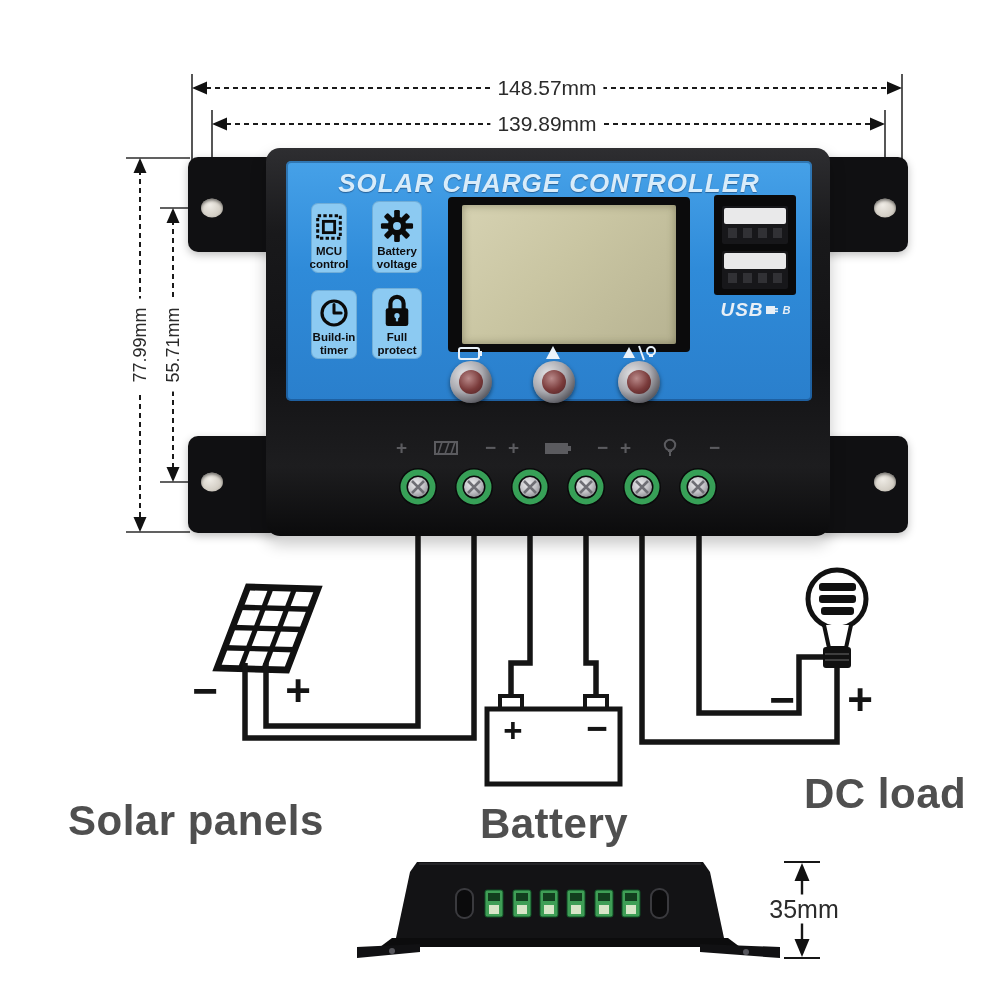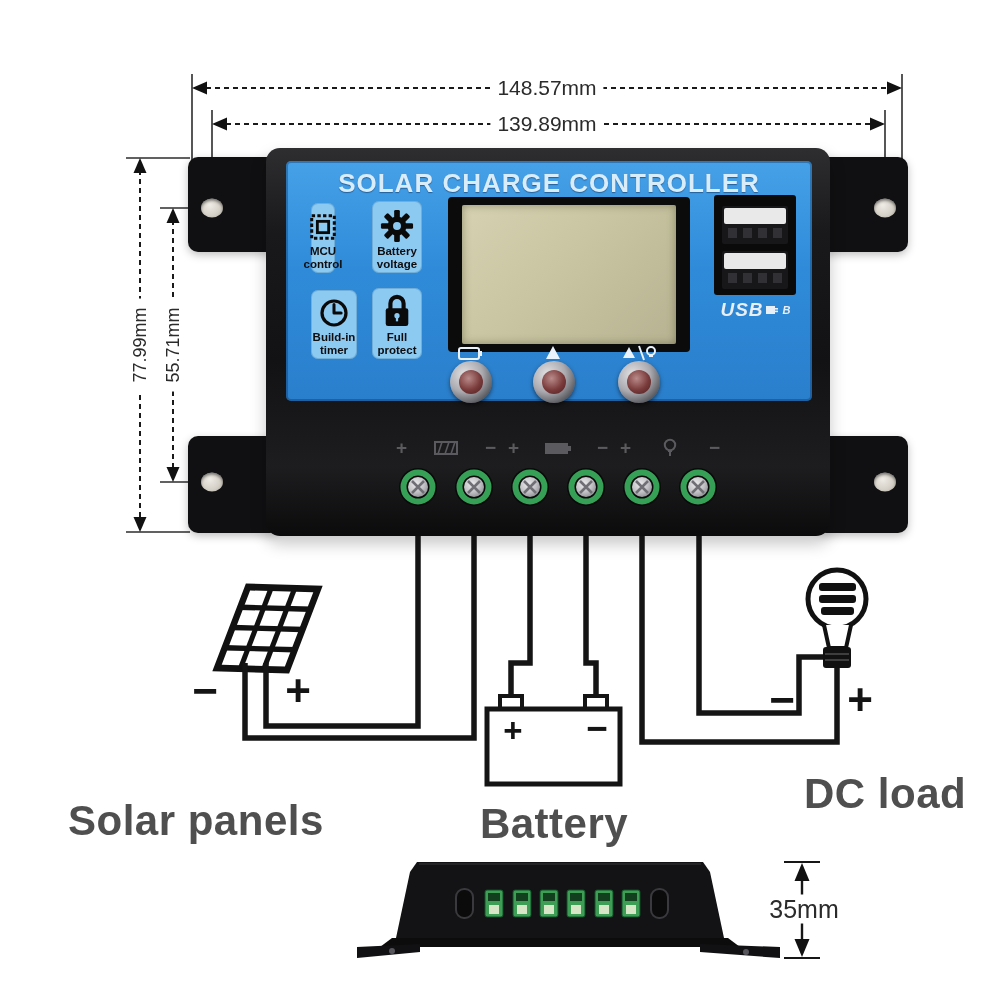--- a/index.html
+++ b/index.html
@@ -17,21 +17,21 @@
   .hole{position:absolute;width:22px;height:19px;border-radius:50%;
         background:radial-gradient(circle at 40% 35%,#efece6,#d4cfc6 60%,#b7b2a8);
         box-shadow:inset 0 2px 3px rgba(0,0,0,.45);transform:translate(-50%,-50%);}
   .body{position:absolute;left:226px;top:148px;width:564px;height:388px;border-radius:14px;
         background:linear-gradient(180deg,#2e2e31,#19191b 22%,#121214 55%,#1d1d1f 82%,#0b0b0c);
         box-shadow:0 8px 16px rgba(0,0,0,.22);}
   .face{position:absolute;left:246px;top:161px;width:526px;height:240px;border-radius:5px;
         background:linear-gradient(180deg,#46a1e8,#2f8bd9 45%,#2a7fcc);
         box-shadow:inset 0 0 0 2px rgba(10,40,80,.35);}
   .title{position:absolute;left:246px;top:168px;width:526px;text-align:center;
-         font-size:26px;font-weight:800;letter-spacing:1px;color:#d8ecfa;
+         font-size:26px;font-weight:800;font-style:italic;letter-spacing:1px;color:#d8ecfa;
          text-shadow:0 1px 1px rgba(10,40,80,.5);}
   .badge{position:absolute;background:#8ccaf2;border-radius:7px;display:flex;flex-direction:column;
          align-items:center;justify-content:flex-end;padding-bottom:3px;box-shadow:inset 0 0 0 1px rgba(30,90,140,.25);}
   .badge .blabel{font-size:11.5px;line-height:1.08;font-weight:700;color:#0d0d0f;text-align:center;}
   .badge svg{margin-bottom:2px;}
   .lcdframe{position:absolute;left:408px;top:197px;width:242px;height:155px;background:#0b0b0c;border-radius:4px;}
   .lcd{position:absolute;left:422px;top:205px;width:214px;height:139px;border-radius:2px;
        background:linear-gradient(135deg,#d6d2b2,#c9c5a2 45%,#b7b392);
        box-shadow:inset 0 0 8px rgba(60,60,30,.45);}
   .btn{position:absolute;width:42px;height:42px;border-radius:50%;transform:translate(-50%,-50%);
@@ -149,21 +149,21 @@
     <div class="ear" style="left:776px;top:436px;width:92px;height:97px"></div>
     <div class="hole" style="left:172px;top:208px"></div>
     <div class="hole" style="left:845px;top:208px"></div>
     <div class="hole" style="left:172px;top:482px"></div>
     <div class="hole" style="left:845px;top:482px"></div>
 
     <div class="body"></div>
     <div class="face"></div>
     <div class="title">SOLAR CHARGE CONTROLLER</div>
 
-    <div class="badge" style="left:271px;top:203px;width:24px;height:67px">
+    <div class="badge" style="left:271px;top:203px;width:36px;height:67px">
       <svg width="32" height="32" viewBox="0 0 34 34">
         <rect x="5" y="5" width="24" height="24" fill="none" stroke="#0a0a0a" stroke-width="3.2" stroke-dasharray="3.6 2.4"></rect>
         <rect x="11" y="11" width="12" height="12" fill="none" stroke="#0a0a0a" stroke-width="3"></rect>
       </svg>
       <div class="blabel">MCU control</div>
     </div>
     <div class="badge" style="left:332px;top:201px;width:50px;height:69px">
       <svg width="34" height="34" viewBox="0 0 36 36">
         <g fill="#0a0a0a">
           <rect x="15" y="1" width="6" height="9" rx="1.5"></rect>

